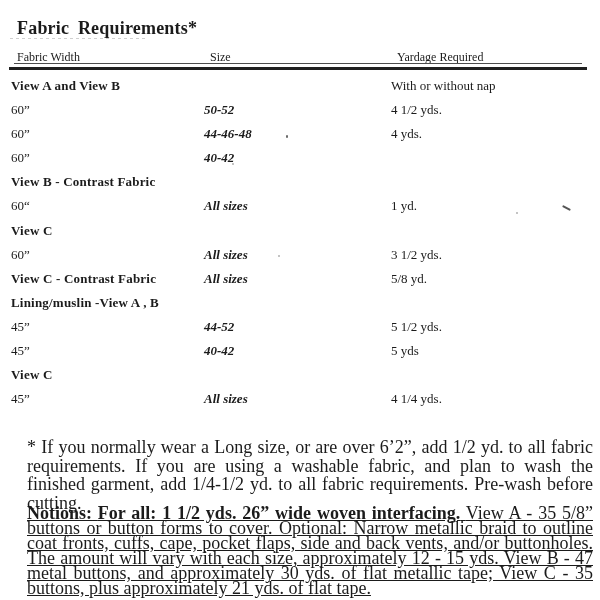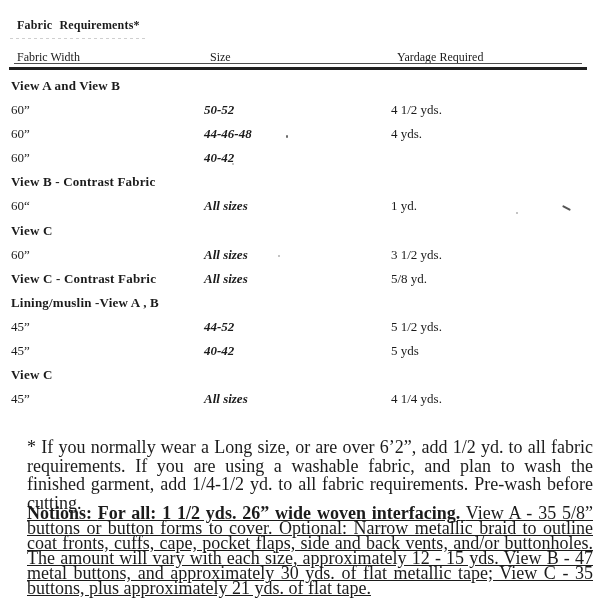--- a/index.html
+++ b/index.html
@@ -6,21 +6,21 @@
   .page{
     position:relative;
     width:600px;height:600px;
     background:#ffffff;
     font-family:"Liberation Serif", serif;
     color:#1b1b1b;
     overflow:hidden;
   }
   .doc-title{
     position:absolute;left:17px;top:18px;
-    font-size:12px;font-weight:bold;
+    font-size:18px;font-weight:bold;
     word-spacing:4px;letter-spacing:.2px;
   }
   .table-header{
     position:absolute;left:17px;top:50px;width:566px;
     display:grid;grid-template-columns:193px 187px 1fr;
     font-size:12px;line-height:15px;
   }
   .rule-thin{
     position:absolute;left:14px;top:63px;width:568px;height:1px;
     background:#4d4d4d;
@@ -72,20 +72,21 @@
     <span class="cell-yard-h">Yardage Required</span>
   </div>
 
   <div class="rule-thin"></div>
   <div class="rule-thick"></div>
 
   <div class="table-body">
       <div class="trow group">
       <span class="cell-width">View A and View B</span>
       <span class="cell-size"></span>
+      <span class="cell-yardage">With or without nap</span>
     </div>
       <div class="trow data">
       <span class="cell-width">60”</span>
       <span class="cell-size">50-52</span>
       <span class="cell-yardage">4 1/2 yds.</span>
     </div>
       <div class="trow data">
       <span class="cell-width">60”</span>
       <span class="cell-size">44-46-48</span>
       <span class="cell-yardage">4 yds.</span>

